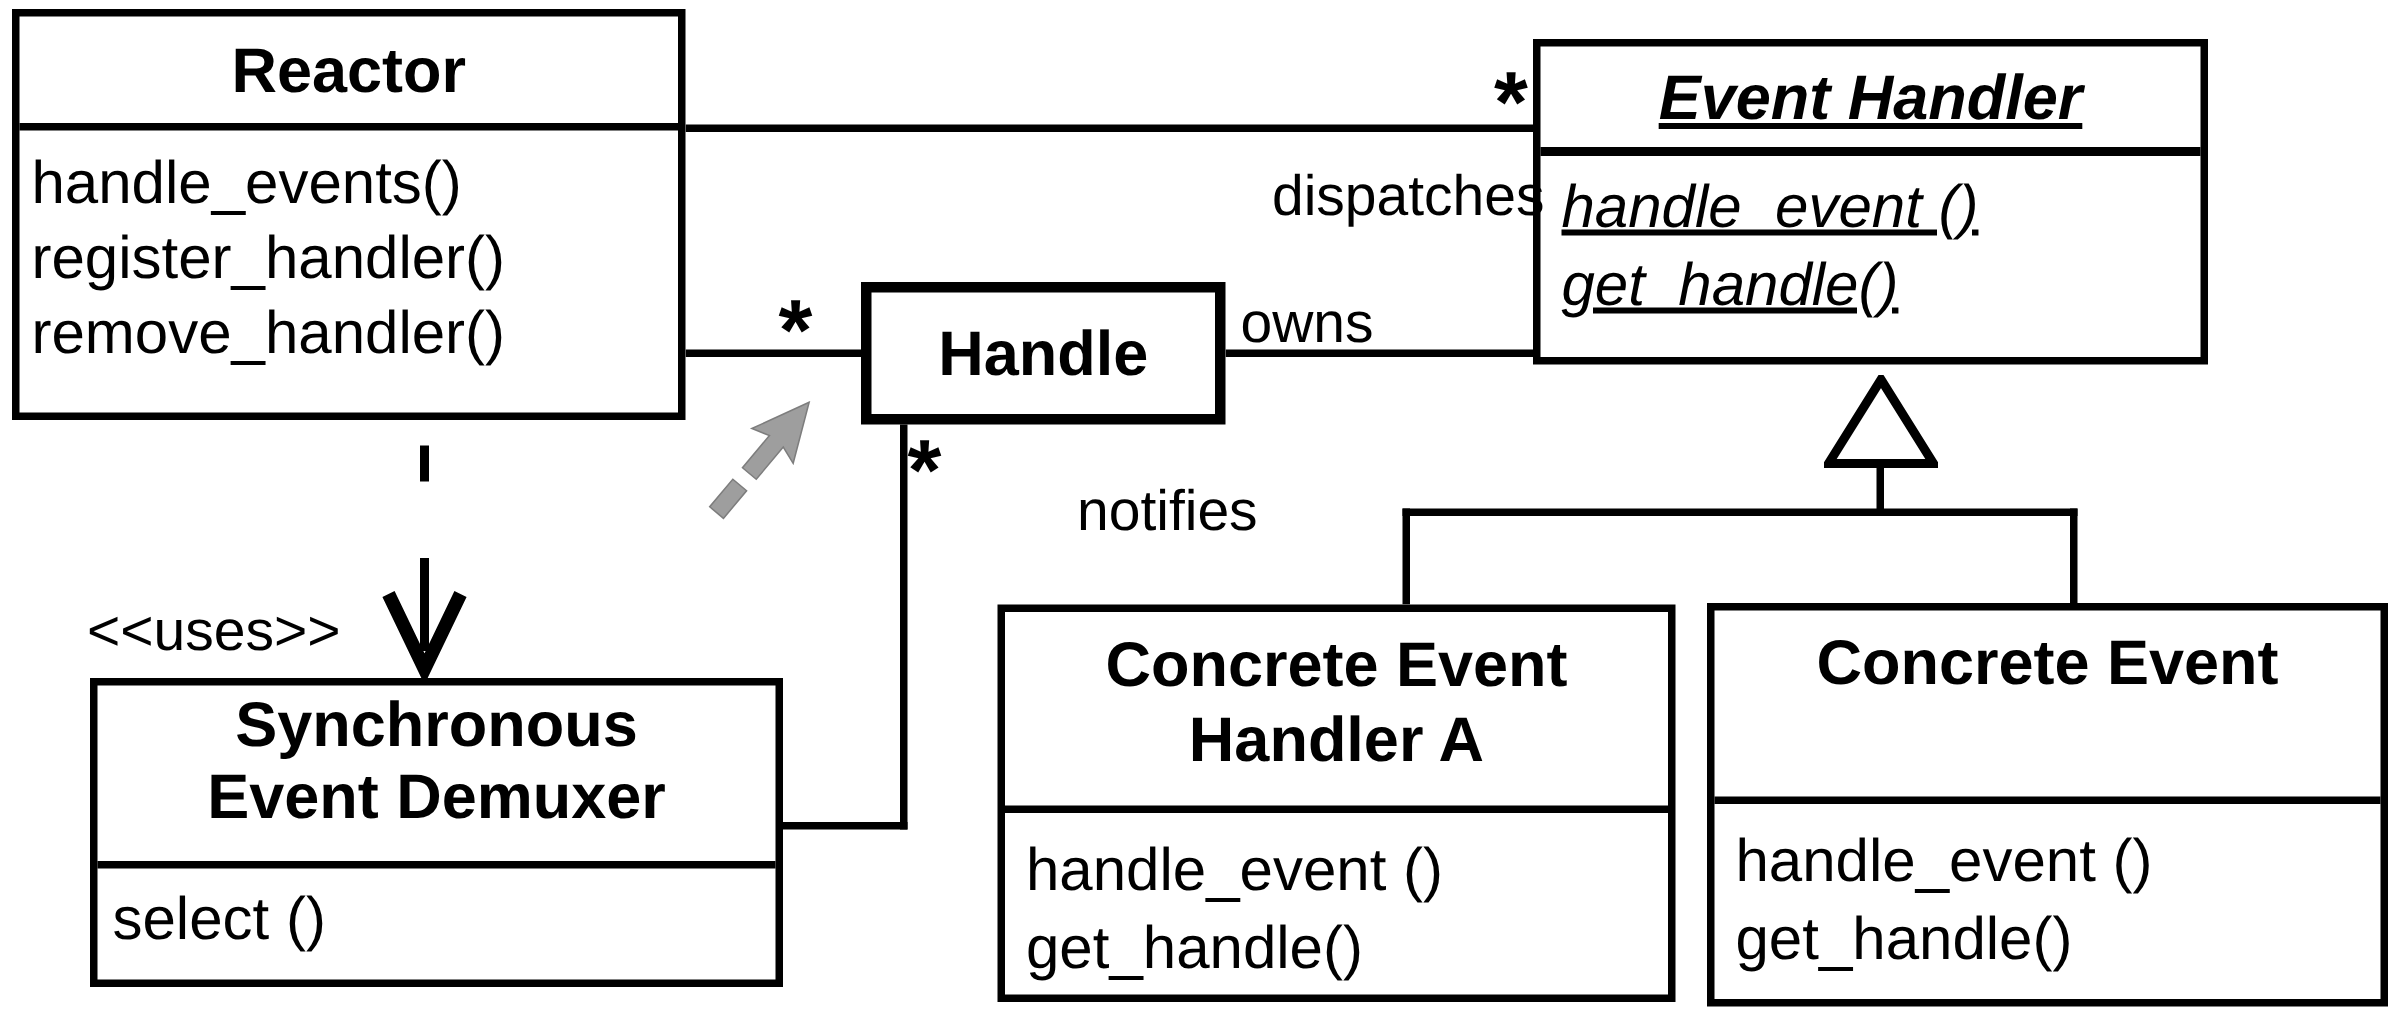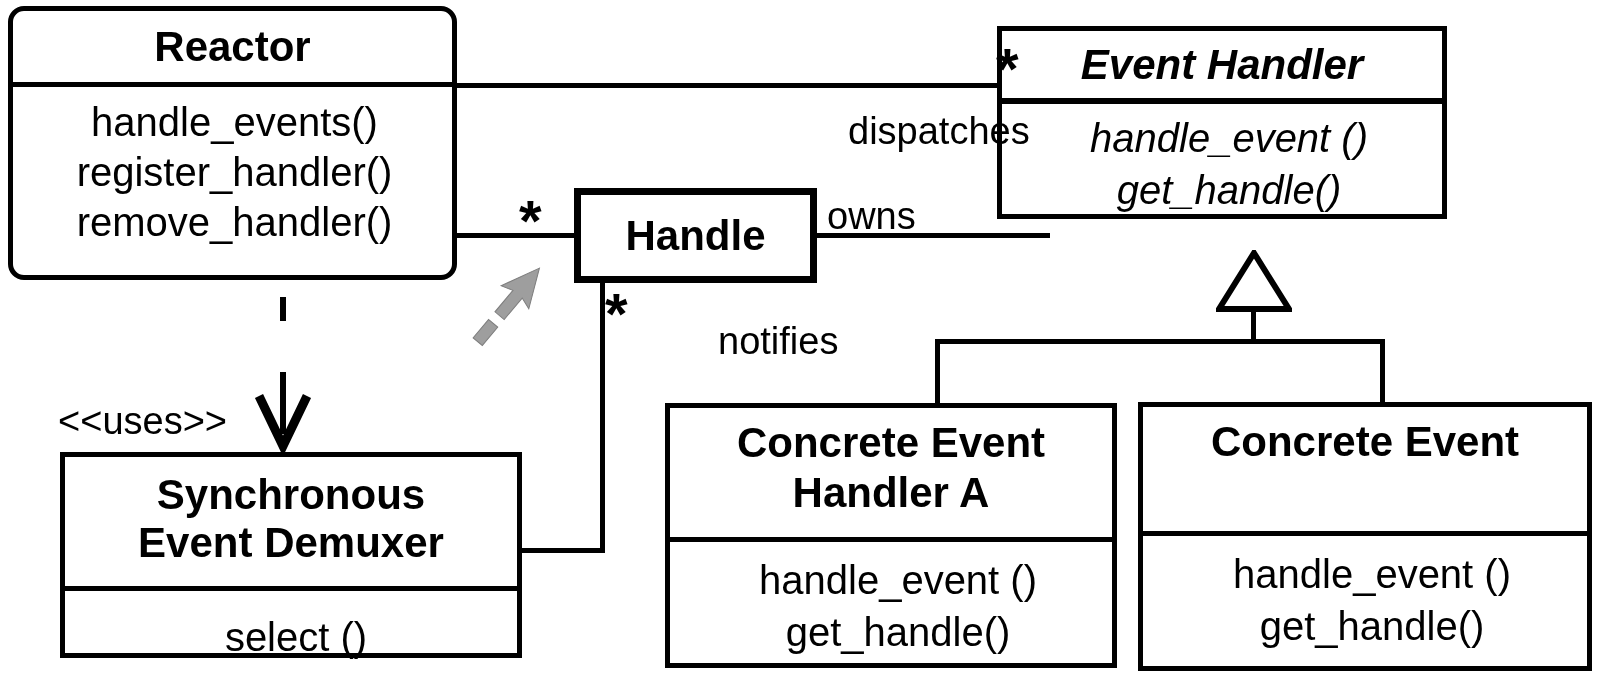--- a/index.html
+++ b/index.html
@@ -2,44 +2,44 @@
 <html><head>
 <meta charset="utf-8">
 <style>
   html,body { margin:0; padding:0; background:#ffffff; }
   .stage {
     position:relative; width:1600px; height:676px; background:#ffffff;
     font-family:"Liberation Sans", sans-serif; color:#000; overflow:hidden;
   }
   .cls { position:absolute; background:#fff; border:5px solid #000; box-sizing:border-box; }
   .cls .title { font-weight:bold; text-align:center; border-bottom:5px solid #000; }
-  .cls .methods { text-align:center; white-space:nowrap; }
+  .cls .methods { text-align:left; white-space:nowrap; }
   .line { position:absolute; background:#000; }
   .lbl { position:absolute; white-space:nowrap; font-size:38px; line-height:1.05; }
   .mult { position:absolute; font-size:58px; font-weight:bold; line-height:1; }
   .icon { position:absolute; }
 
   
-  #reactor { left:8px; top:6px; width:449px; height:274px;border-radius:16px; }
+  #reactor { left:8px; top:6px; width:449px; height:274px; }
   #reactor .title { height:71px; line-height:71px; font-size:42px; }
   #reactor .methods { padding:10px 4px 0 8px; font-size:40px; line-height:50px; }
 
   
-  #event-handler { left:997px; top:26px; width:450px; height:193px; }
+  #event-handler { left:1022px; top:26px; width:450px; height:217px;text-decoration:underline; }
   #event-handler .title { height:67px; line-height:67px; font-size:42px; font-style:italic; border-bottom-width:6px; }
   #event-handler .methods { padding:8px 0 0 14px; font-size:40px; line-height:52px; font-style:italic; }
 
   
   #handle { left:574px; top:188px; width:243px; height:95px; border-width:7px; }
   #handle .title { height:81px; line-height:81px; font-size:42px; border-bottom:none; }
 
   
   #demuxer { left:60px; top:452px; width:462px; height:206px; }
-  #demuxer .title { height:115px; font-size:42px; line-height:48px; padding-top:14px; }
-  #demuxer .methods { padding:24px 0 0 10px; font-size:40px; }
+  #demuxer .title { height:115px; font-size:42px; line-height:48px; padding-top:2px; }
+  #demuxer .methods { padding:12px 0 0 10px; font-size:40px; }
 
   
   #concrete-a { left:665px; top:403px; width:452px; height:265px; }
   #concrete-a .title { height:119px; font-size:42px; line-height:50px; padding-top:10px; }
   #concrete-a .methods { padding:12px 0 0 14px; font-size:40px; line-height:52px; }
 
   
   #concrete-b { left:1138px; top:402px; width:454px; height:269px; }
   #concrete-b .title { height:114px; font-size:42px; line-height:50px; padding-top:10px; }
   #concrete-b .methods { padding:12px 0 0 14px; font-size:40px; line-height:52px; }

